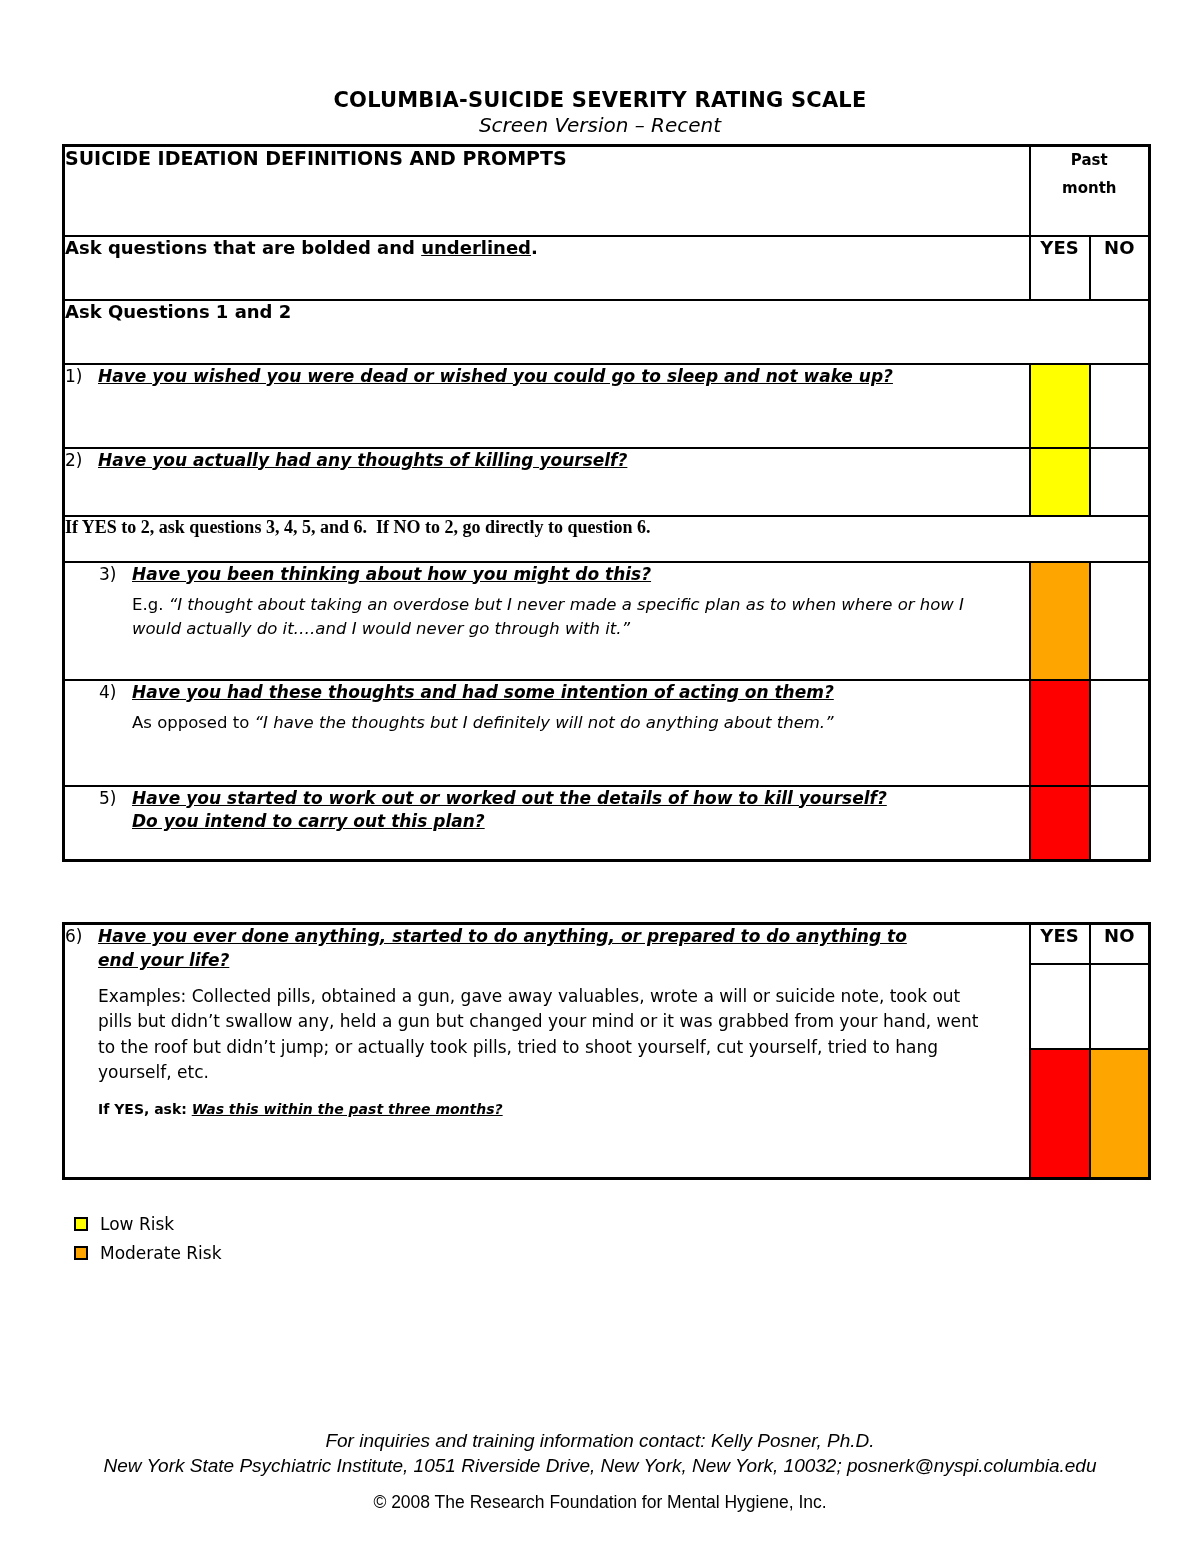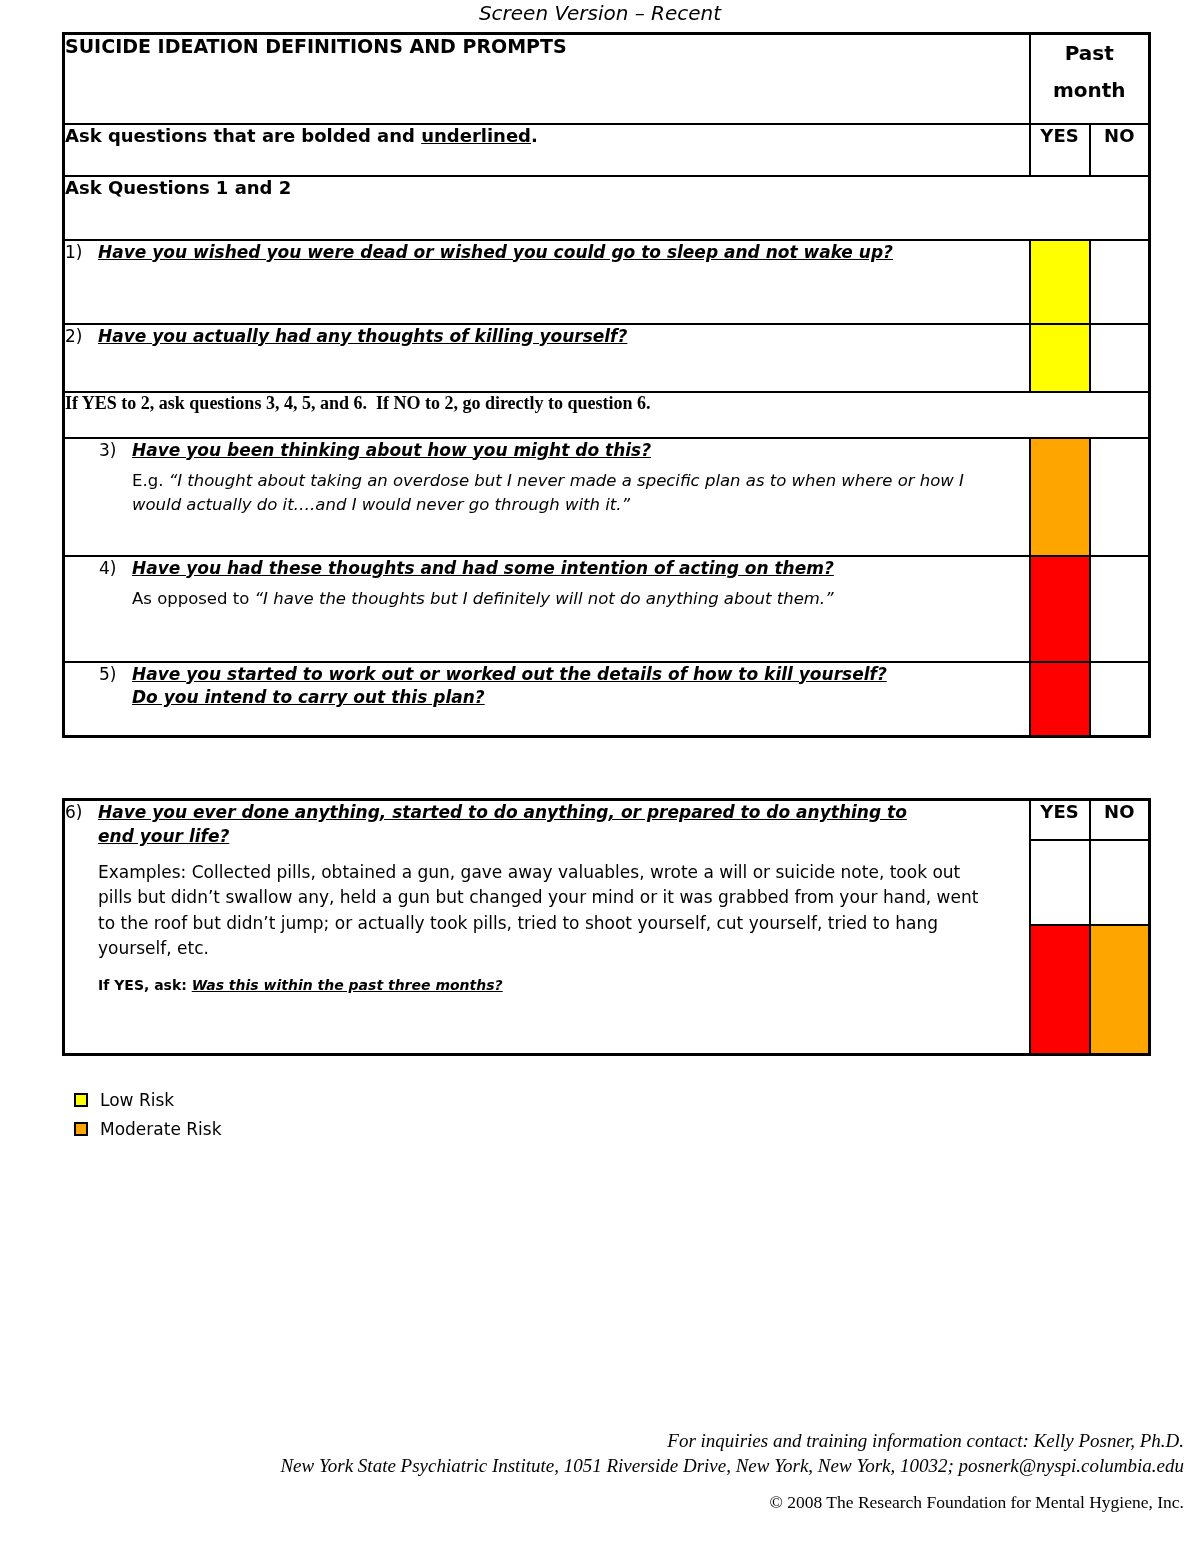--- a/index.html
+++ b/index.html
@@ -44,39 +44,39 @@
     border: 2px solid #000;
     padding: 0;
     vertical-align: top;
   }
   .tbl1 { margin-top: 7px; padding-left: 33px; }
   .tbl2 { margin-top: 60px; }
   col.c-main { width: 966px; }
   col.c-yn   { width: 60px; }
 
   .r-hdr     { height: 90px; }
-  .r-instr   { height: 52px; margin-top: 32px; }
+  .r-instr   { height: 64px; margin-top: 32px; }
   .r-section { height: 64px; }
   .r-branch  { height: 46px; font-family: Liberation Serif, serif; }
   .r1 { height: 84px; }
   .r2 { height: 68px; }
   .r3 { height: 118px; }
   .r4 { height: 106px; }
   .r5 { height: 75px; }
 
   .hdr-left {
     font-size: 19px;
     font-weight: 700;
     padding-left: 40px;
     vertical-align: middle;
   }
   .hdr-right {
     text-align: center;
     vertical-align: middle;
-    font-size: 20px;
+    font-size: 15px;
     font-weight: 700;
   }
   .hdr-right .pm-line { display: block; line-height: 1.85; }
 
   .instr {
     font-size: 18px;
     font-weight: 700;
     padding-left: 40px;
     vertical-align: middle;
   }
@@ -144,40 +144,41 @@
     border: 2px solid #000;
     margin-right: 12px;
     flex: 0 0 auto;
   }
   .legend-label { font-size: 17px; }
 
   
   .footer {
     position: absolute;
     left: 0;
-    right: 16px;
+    right: 0;
     bottom: 40px;
-    text-align: right;
-    font-family: Liberation Serif, serif;
+    text-align: center;
+    font-family: Liberation Sans, sans-serif;
   }
   .footer-line1, .footer-line2 {
     font-style: italic;
     font-size: 19px;
     line-height: 1.32;
   }
   .footer-line3 {
     font-size: 17.5px;
     margin-top: 14px;
   }
 </style>
 </head>
 <body>
 
 <div class="page">
 
+  <div class="doc-title">COLUMBIA-SUICIDE SEVERITY RATING SCALE</div>
   <div class="doc-subtitle">Screen Version – Recent</div>
 
   <table class="tbl tbl1">
     <colgroup>
       <col class="c-main">
         <col class="c-yn">
         <col class="c-yn">
     </colgroup>
     <tbody>
       <tr class="r-hdr">

